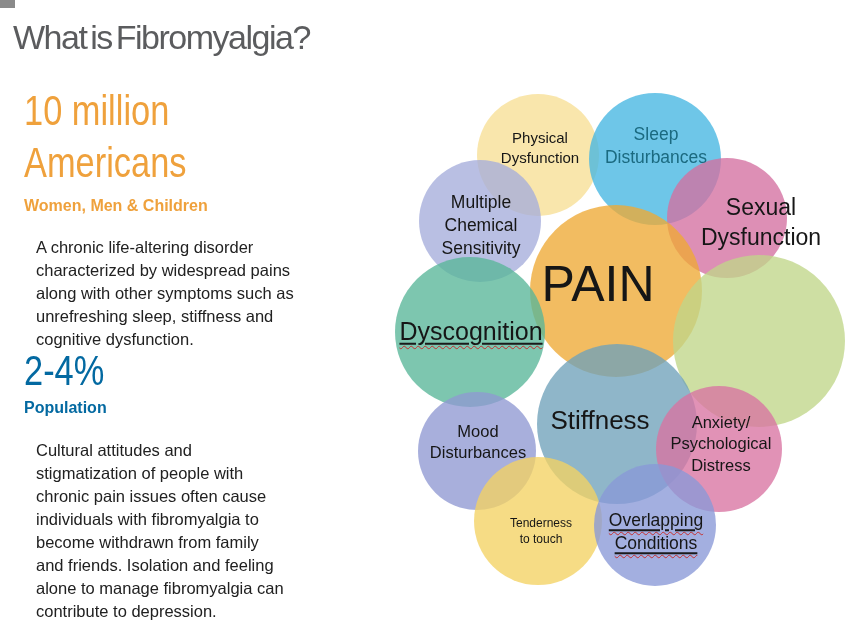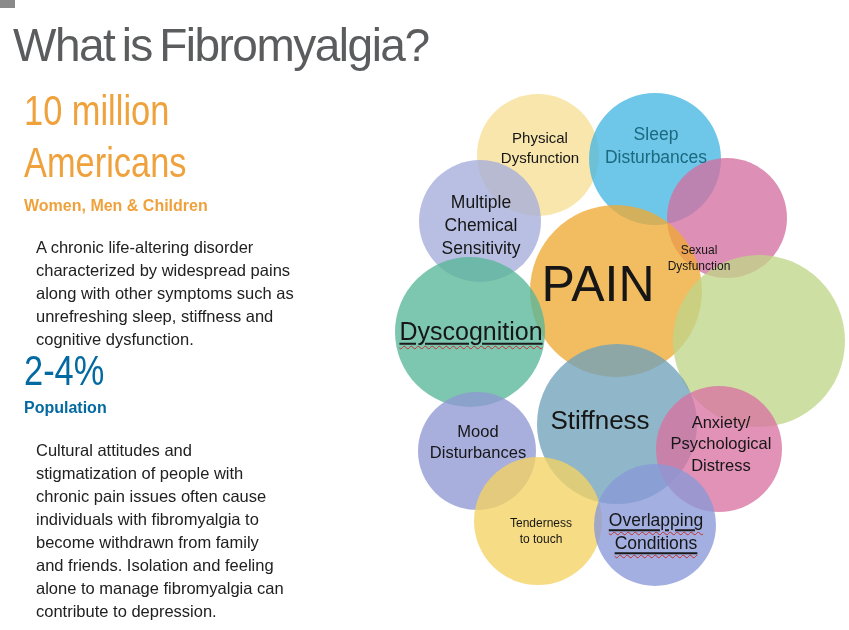--- a/index.html
+++ b/index.html
@@ -1,21 +1,21 @@
 <!DOCTYPE html>
 <html><head>
 <meta charset="utf-8">
 <style>
   html,body{margin:0;padding:0;}
   body{width:849px;height:630px;background:#ffffff;font-family:"Liberation Sans",sans-serif;}
   .slide{position:relative;width:849px;height:630px;background:#ffffff;overflow:hidden;}
 
   .corner-mark{position:absolute;left:0;top:0;width:15px;height:8px;background:#8a8a8a;}
 
-  .title{position:absolute;left:13px;top:18px;font-size:46px;color:#5b5c5e;
+  .title{position:absolute;left:13px;top:18px;font-size:34px;color:#5b5c5e;
          letter-spacing:-1.5px;word-spacing:-4px;white-space:nowrap;}
 
   .stat-big{position:absolute;left:24px;white-space:nowrap;}
   .stat-big .cond{display:inline-block;transform:scaleX(0.8);transform-origin:0 0;
                   font-size:43px;line-height:52px;white-space:pre-line;}
   .stat1-big{top:84px;}
   .stat2-big{top:344px;}
   .orange{color:#efa13c;}
   .teal{color:#0369a1;}
 
@@ -81,21 +81,21 @@
       <div class="circle" style="left: 656px; top: 386px; height: 126px; width: 126px; background: rgb(216, 115, 162); opacity: 0.78;"></div>
       <div class="circle" style="left: 474px; top: 457px; height: 128px; width: 128px; background: rgb(243, 210, 99); opacity: 0.78;"></div>
       <div class="circle" style="left: 594px; top: 464px; height: 122px; width: 122px; background: rgb(137, 152, 215); opacity: 0.78;"></div>
       <div class="bubble-label" style="left: 540px; top: 147px; font-size: 15px;">Physical
 Dysfunction</div>
       <div class="bubble-label" style="left: 656px; top: 146px; font-size: 17.5px; color: rgb(27, 106, 128);">Sleep
 Disturbances</div>
       <div class="bubble-label" style="left: 481px; top: 225px; font-size: 17.5px;">Multiple
 Chemical
 Sensitivity</div>
-      <div class="bubble-label" style="left: 699px; top: 223px; font-size: 12px; margin-top: 36px;">Sexual
+      <div class="bubble-label" style="left: 761px; top: 223px; font-size: 23px;">Sexual
 Dysfunction</div>
       <div class="bubble-label" style="left: 598px; top: 284px; font-size: 50px;">PAIN</div>
       <div class="bubble-label" style="left: 471px; top: 331px; font-size: 25px;"><span class="wavy"><span class="ul">Dyscognition</span></span></div>
       <div class="bubble-label" style="left: 600px; top: 421px; font-size: 26px;">Stiffness</div>
       <div class="bubble-label" style="left: 478px; top: 442px; font-size: 16.5px; text-align: center;">Mood
 Disturbances</div>
       <div class="bubble-label" style="left: 721px; top: 444px; font-size: 16.5px;">Anxiety/
 Psychological
 Distress</div>
       <div class="bubble-label" style="left: 541px; top: 532px; font-size: 12px;">Tenderness

